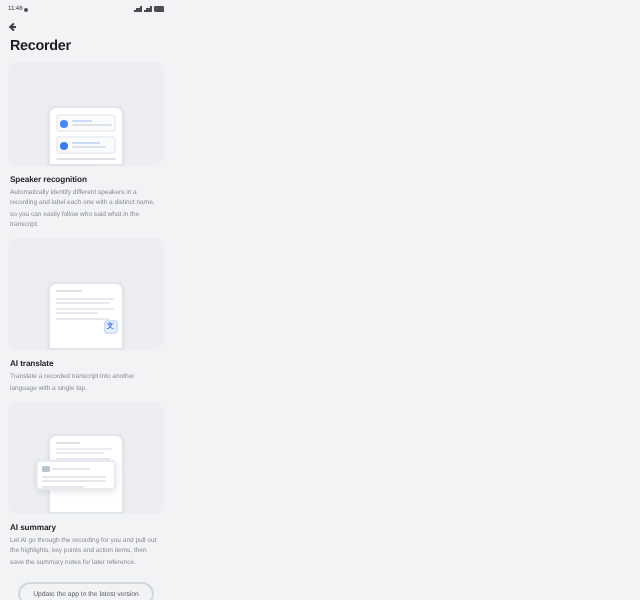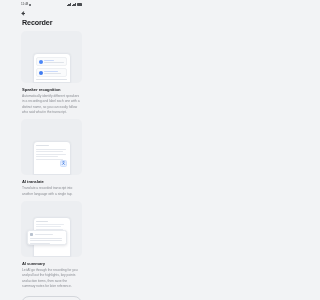--- a/index.html
+++ b/index.html
@@ -8,21 +8,20 @@
     font-family:"Liberation Sans", sans-serif;
     background:#f2f3f5;
     overflow:hidden;
     -webkit-font-smoothing:antialiased;
   }
   .phone {
     position:relative;
     width:86px; height:300px;
     background:#f2f3f5;
     overflow:hidden;
-    padding-left:17px;
   }
 
   
   .statusbar {
     height:9px;
     display:flex; align-items:center; justify-content:space-between;
     padding:0 4px;
     background:#f2f3f5;
   }
   .sb-left, .sb-right { display:flex; align-items:center; gap:1px; }

